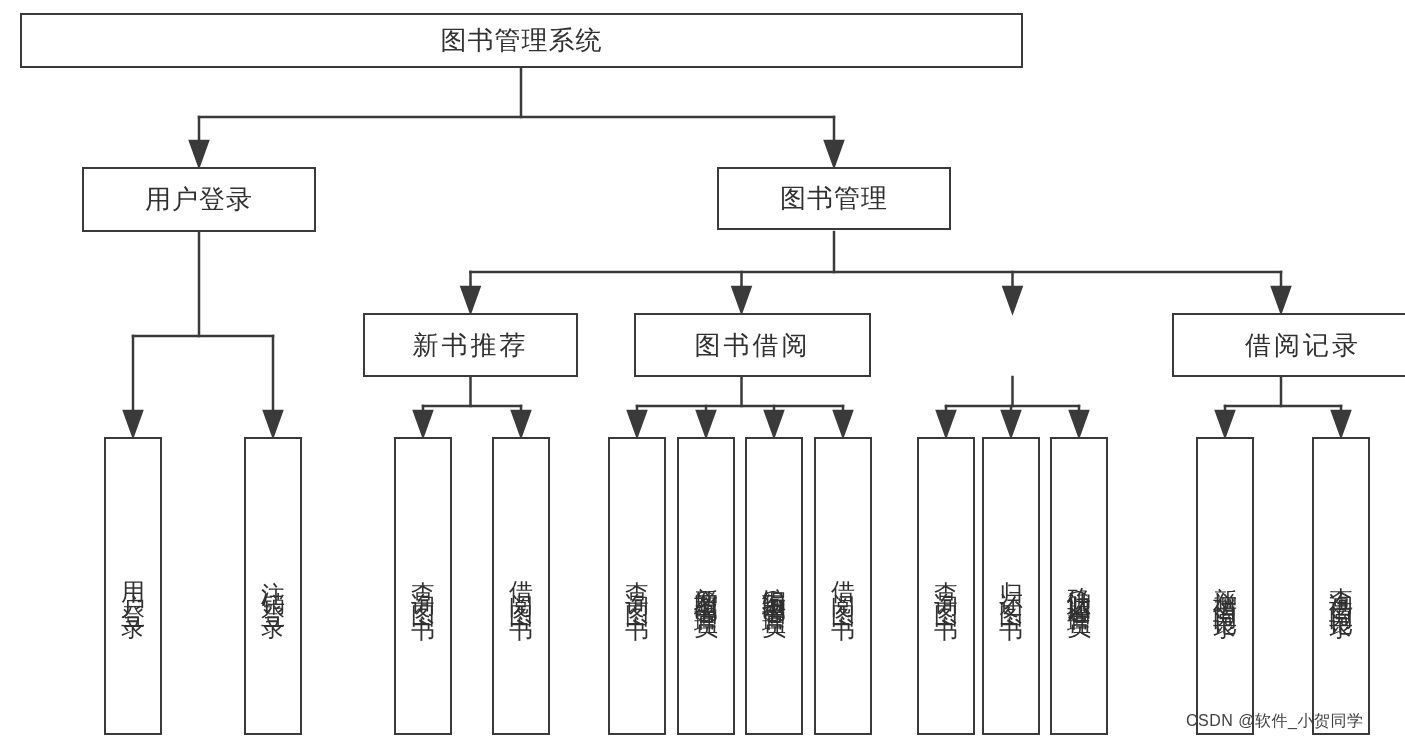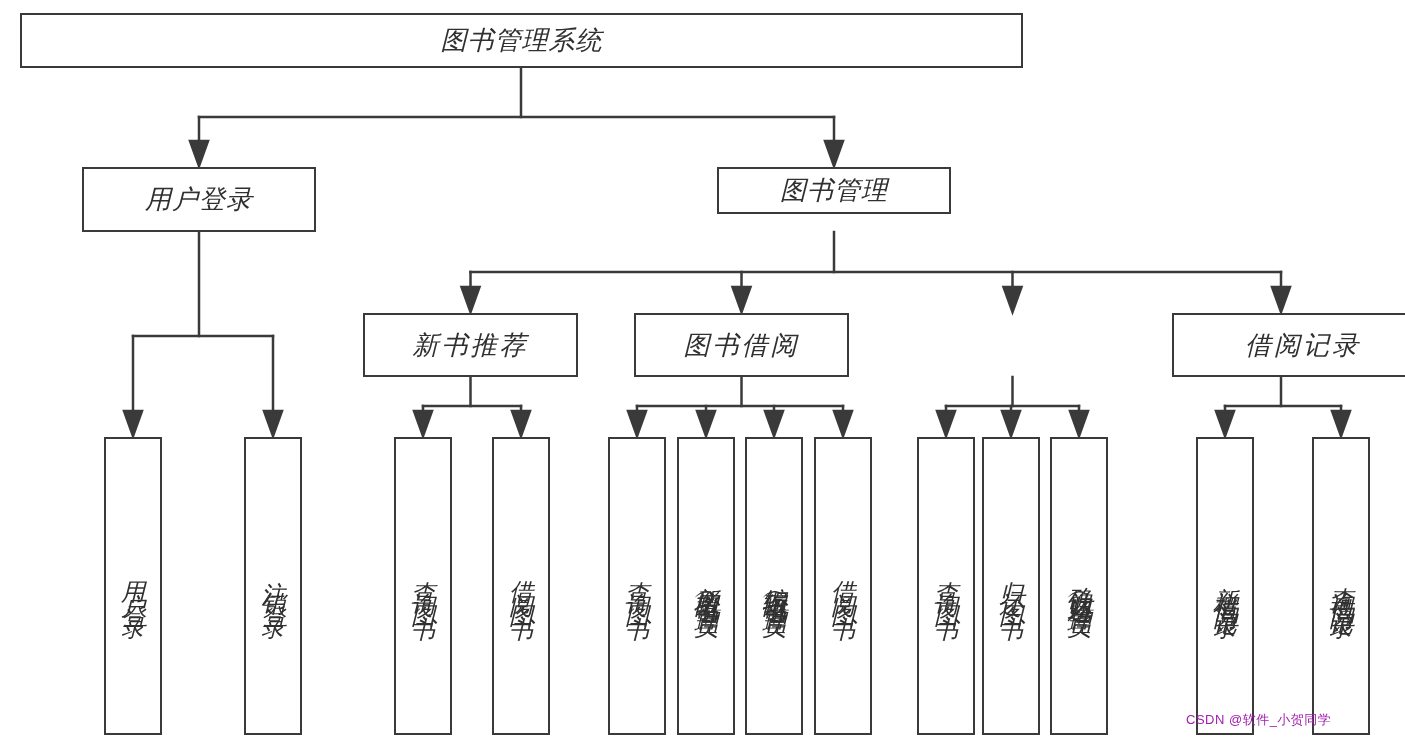--- a/index.html
+++ b/index.html
@@ -12,37 +12,36 @@
   .stage{position:absolute;left:0;top:0;width:1405px;height:747px;}
   svg.connectors{position:absolute;left:0;top:0;z-index:1;}
   .node{
     position:absolute;z-index:2;
     background:#ffffff;
     border:2.5px solid #3a3a3a;
     box-sizing:border-box;
     display:flex;align-items:center;justify-content:center;
     text-align:center;
     color:#303030;
-    font-style:italic;
   }
   .node .hlabel{font-size:26px;letter-spacing:1px;white-space:nowrap;}
   .node.mid .hlabel{letter-spacing:3px;}
   .node.leaf{align-items:center;}
   .vlabel{
     writing-mode:vertical-rl;
     text-orientation:mixed;
     font-size:24px;
     line-height:1;
     white-space:nowrap;
   }
   .watermark{
     position:absolute;z-index:5;
     left:1186px;top:711px;
-    font-size:13px;
-    color:#a21caf;
+    font-size:16px;
+    color:#404040;
     letter-spacing:0.5px;
     white-space:nowrap;
   }
 </style>
 </head>
 <body>
 
 <div class="stage">
 
   <svg class="connectors" width="1405" height="747" viewBox="0 0 1405 747">
@@ -123,28 +122,28 @@
     </g>
   </svg>
 
   <div class="node" style="left:20px;top:13px;width:1003px;height:55px;">
     <span class="hlabel">图书管理系统</span>
   </div>
 
   <div class="node" style="left:82px;top:167px;width:234px;height:65px;">
     <span class="hlabel">用户登录</span>
   </div>
-  <div class="node" style="left:717px;top:167px;width:234px;height:47px;">
+  <div class="node" style="left:717px;top:167px;width:234px;height:63px;">
     <span class="hlabel">图书管理</span>
   </div>
 
   <div class="node mid" style="left:363px;top:313px;width:215px;height:64px;text-align:right;">
     <span class="hlabel">新书推荐</span>
   </div>
-  <div class="node mid" style="left:634px;top:313px;width:215px;height:64px;">
+  <div class="node mid" style="left:634px;top:313px;width:237px;height:64px;">
     <span class="hlabel">图书借阅</span>
   </div>
   <div class="node mid" style="left:1172px;top:313px;width:262px;height:64px;">
     <span class="hlabel">借阅记录</span>
   </div>
 
   <div class="node leaf" style="left:104px;top:437px;width:58px;height:298px;">
     <span class="vlabel" style="letter-spacing: 12px;">用户登录</span>
   </div>
   <div class="node leaf" style="left:244px;top:437px;width:58px;height:298px;">

